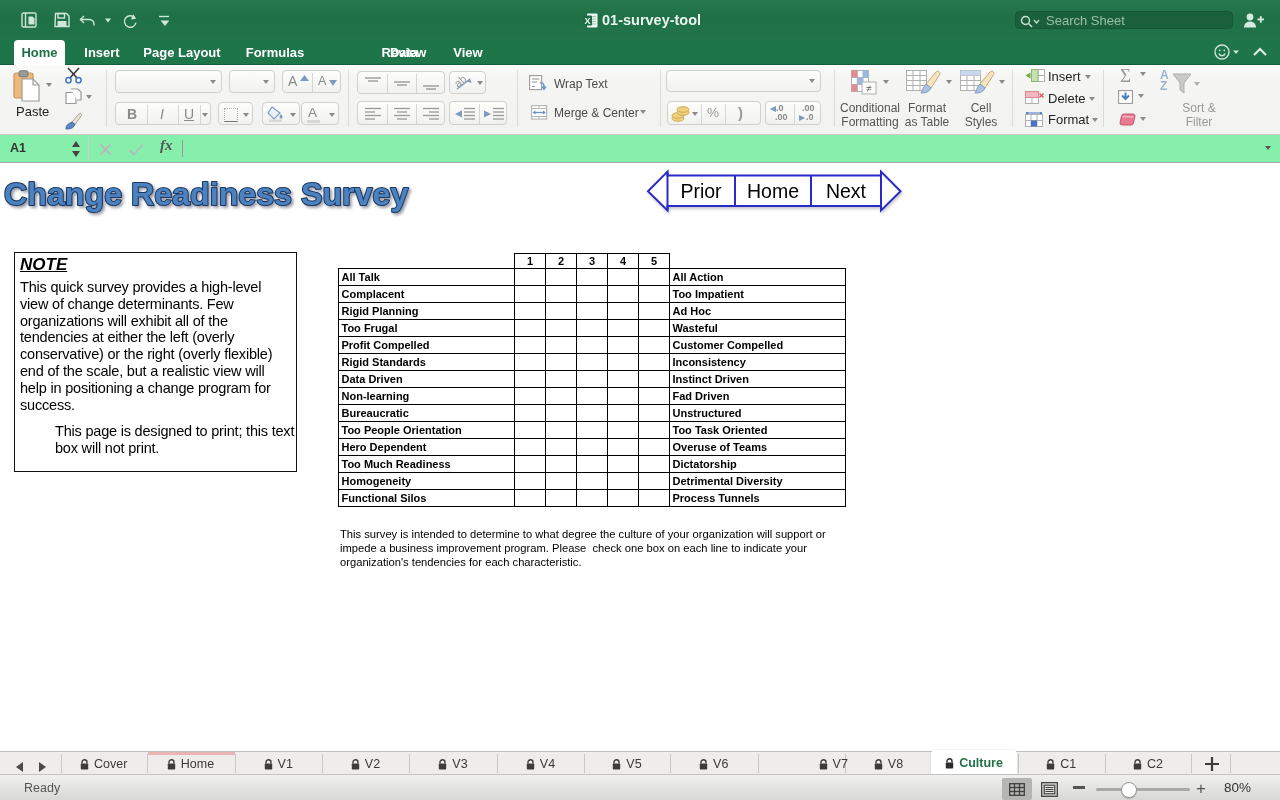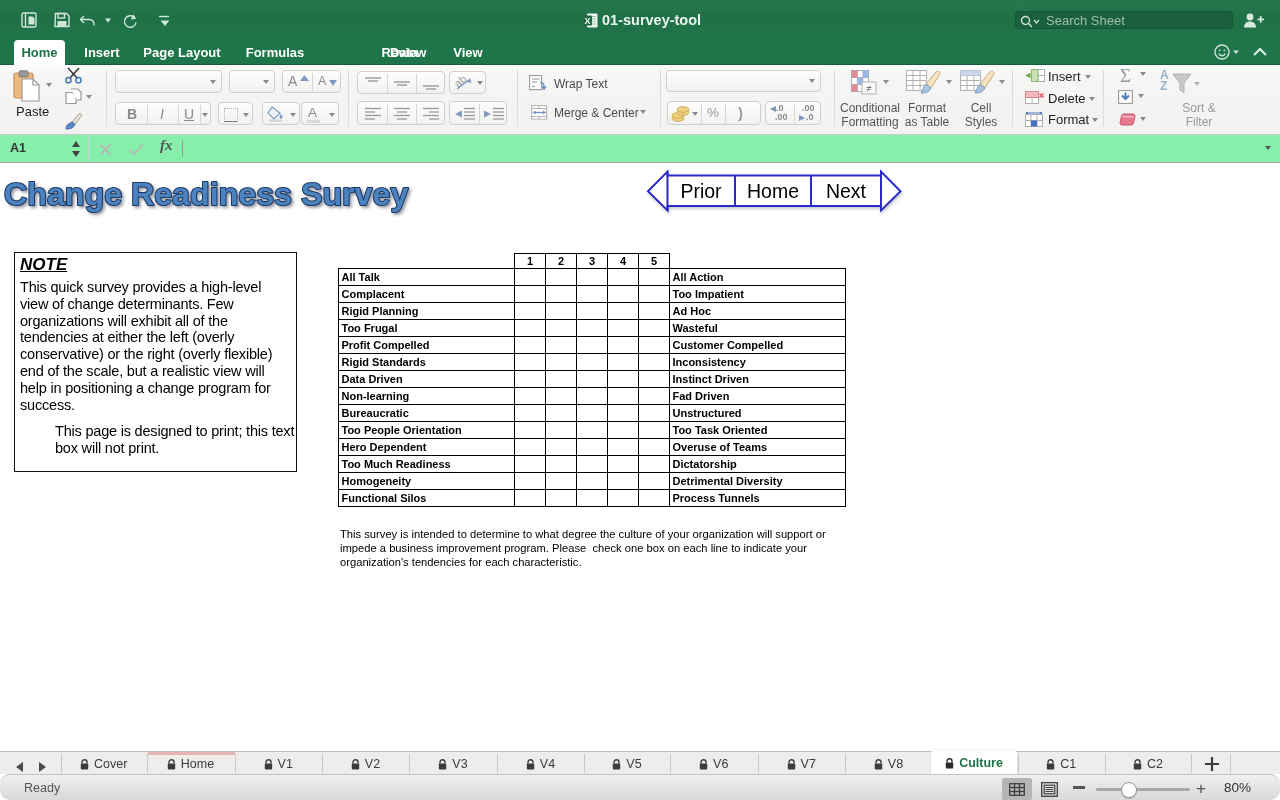--- a/index.html
+++ b/index.html
@@ -31,21 +31,21 @@
 #thead td{border-right:1.5px solid #000;border-bottom:1.5px solid #000;box-sizing:border-box;width:31px;height:14.5px;padding:0;font-size:11px;font-weight:bold;text-align:center;}
 #tbody{position:absolute;left:338px;top:104px;border-collapse:separate;border-spacing:0;border-left:1.5px solid #000;border-top:1.5px solid #000;}
 #tbody td{border-right:1.5px solid #000;border-bottom:1.5px solid #000;box-sizing:border-box;height:17px;padding:0;font-size:11px;font-weight:bold;white-space:nowrap;overflow:hidden;}
 #tbody td.lab{width:176px;padding-left:2.5px;}
 #tbody td.mid{width:31px;}
 
 #stabs{position:absolute;left:0;top:751px;width:1280px;height:23px;background:#eeedec;border-top:1px solid #bfbfbf;box-sizing:border-box;}
 .stab{position:absolute;top:0;height:23px;display:flex;align-items:center;justify-content:center;font-size:12.5px;color:#3a3a3a;gap:5px;}
 .stabsep{position:absolute;top:2px;height:19px;width:1px;background:#c9c8c7;}
 
-#status{position:absolute;left:0;top:774px;width:1280px;height:26px;background:linear-gradient(180deg,#f0f0ef,#d8d8d7);border-top:1px solid #c2c2c1;box-sizing:border-box;border-radius:10px;}
+#status{position:absolute;left:0;top:774px;width:1280px;height:26px;background:linear-gradient(180deg,#f0f0ef,#d8d8d7);border-top:1px solid #c2c2c1;box-sizing:border-box;}
 </style>
 </head>
 <body>
 <div id="app">
   <div id="titlebar">
     <svg class="abs" style="left:21px;top:12px" width="148" height="17" viewBox="0 0 148 17" fill="none" stroke="#cfe7d8" stroke-width="1.4">
 
       <rect x="1" y="1" width="14" height="14" rx="1.5"></rect>
       <line x1="4.5" y1="1" x2="4.5" y2="15"></line>
       <path d="M7.5 4.5h4l2 2v6h-6z" fill="#cfe7d8" stroke="none"></path>
@@ -682,21 +682,21 @@
         </svg>
         <span>V5</span>
       </div>
     <div class="stab" style="left:670px;width:87.5px;">
         <svg width="9" height="11" viewBox="0 0 9 11" style="margin-top:1px">
           <path d="M2 4.5 V3.2 a2.5 2.5 0 0 1 5 0 V4.5" fill="none" stroke="#3c3c3c" stroke-width="1.4"></path>
           <rect x="0.8" y="4.5" width="7.4" height="6" rx="0.8" fill="#3c3c3c"></rect>
         </svg>
         <span>V6</span>
       </div>
-    <div class="stab" style="left:757.5px;width:87.5px;">
+    <div class="stab" style="left:757.5px;width:87.5px;padding-left:32px;">
         <svg width="9" height="11" viewBox="0 0 9 11" style="margin-top:1px">
           <path d="M2 4.5 V3.2 a2.5 2.5 0 0 1 5 0 V4.5" fill="none" stroke="#3c3c3c" stroke-width="1.4"></path>
           <rect x="0.8" y="4.5" width="7.4" height="6" rx="0.8" fill="#3c3c3c"></rect>
         </svg>
         <span>V7</span>
       </div>
     <div class="stab" style="left:845px;width:87px;">
         <svg width="9" height="11" viewBox="0 0 9 11" style="margin-top:1px">
           <path d="M2 4.5 V3.2 a2.5 2.5 0 0 1 5 0 V4.5" fill="none" stroke="#3c3c3c" stroke-width="1.4"></path>
           <rect x="0.8" y="4.5" width="7.4" height="6" rx="0.8" fill="#3c3c3c"></rect>

